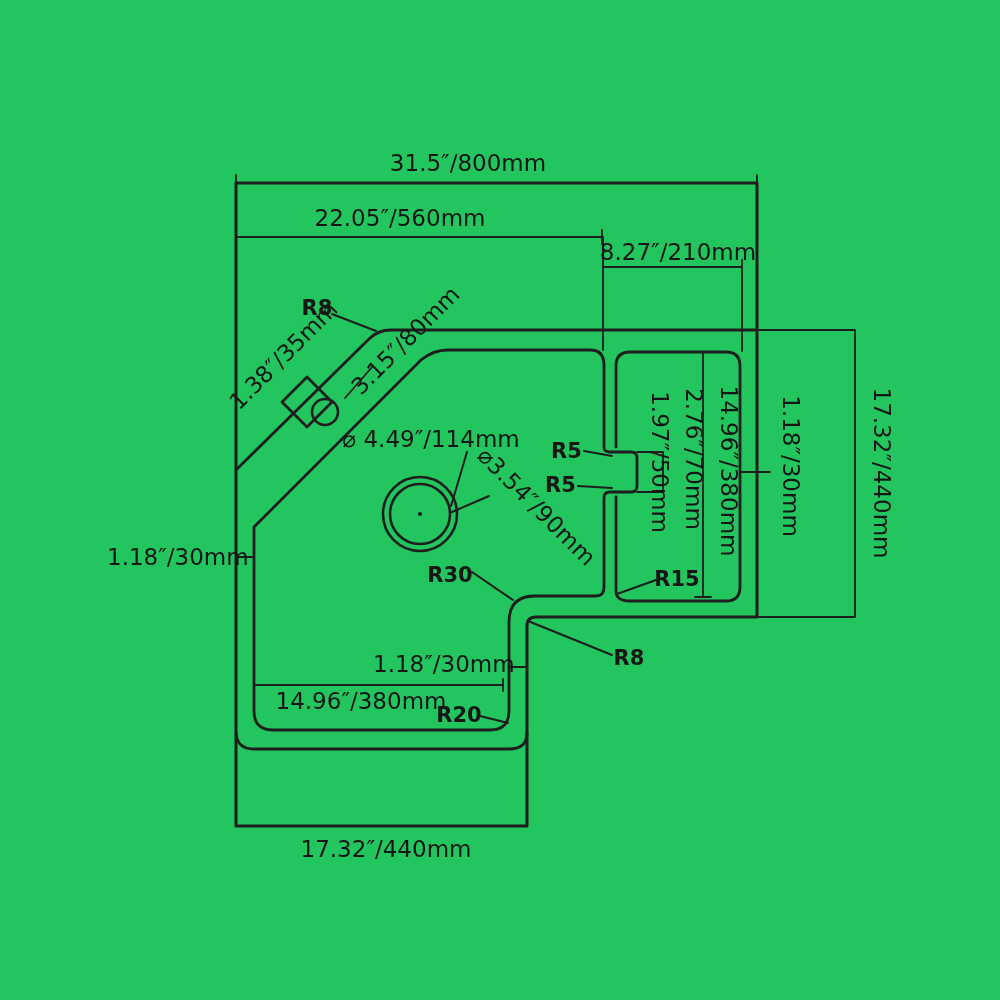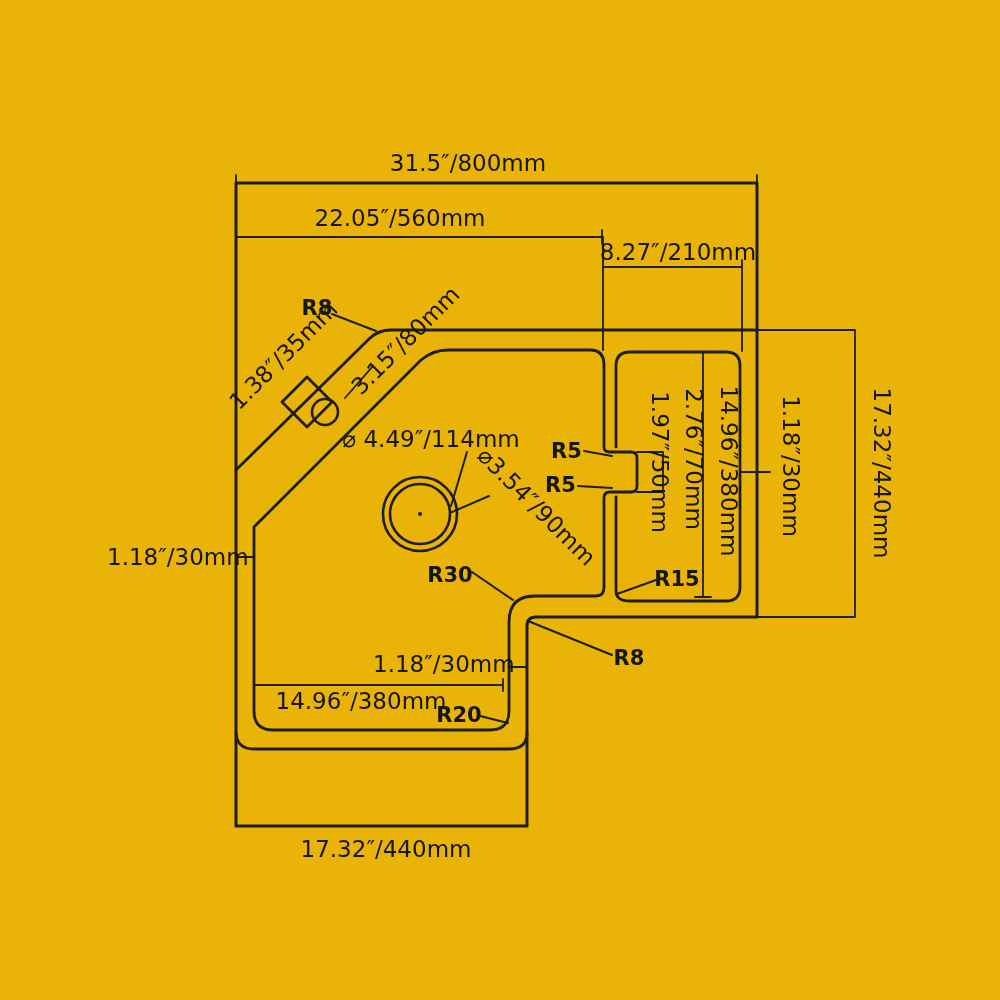--- a/index.html
+++ b/index.html
@@ -1,16 +1,16 @@
 <!DOCTYPE html>
 <html><head>
 <meta charset="utf-8">
 <style>
   html,body{margin:0;padding:0;background:#ffffff;}
-  .stage{position:relative;width:1000px;height:1000px;background:#eab308;font-family:"DejaVu Sans","Liberation Sans",sans-serif;}
+  .stage{position:relative;width:1000px;height:1000px;background:#22c55e;font-family:"DejaVu Sans","Liberation Sans",sans-serif;}
   svg{position:absolute;left:0;top:0;}
   .outline{fill:none;stroke:#1e1e1e;stroke-width:3;stroke-linejoin:round;stroke-linecap:round;}
   .inner{fill:none;stroke:#1e1e1e;stroke-width:2.8;stroke-linejoin:round;stroke-linecap:round;}
   .dim{fill:none;stroke:#1e1e1e;stroke-width:1.8;stroke-linecap:round;}
   .leader{fill:none;stroke:#1e1e1e;stroke-width:2;stroke-linecap:round;}
   .hole{fill:none;stroke:#1e1e1e;stroke-width:2.6;}
   text{fill:#161616;}
   .dtxt{font-size:23px;}
   .rtxt{font-size:21px;font-weight:bold;}
   .mid{text-anchor:middle;}

